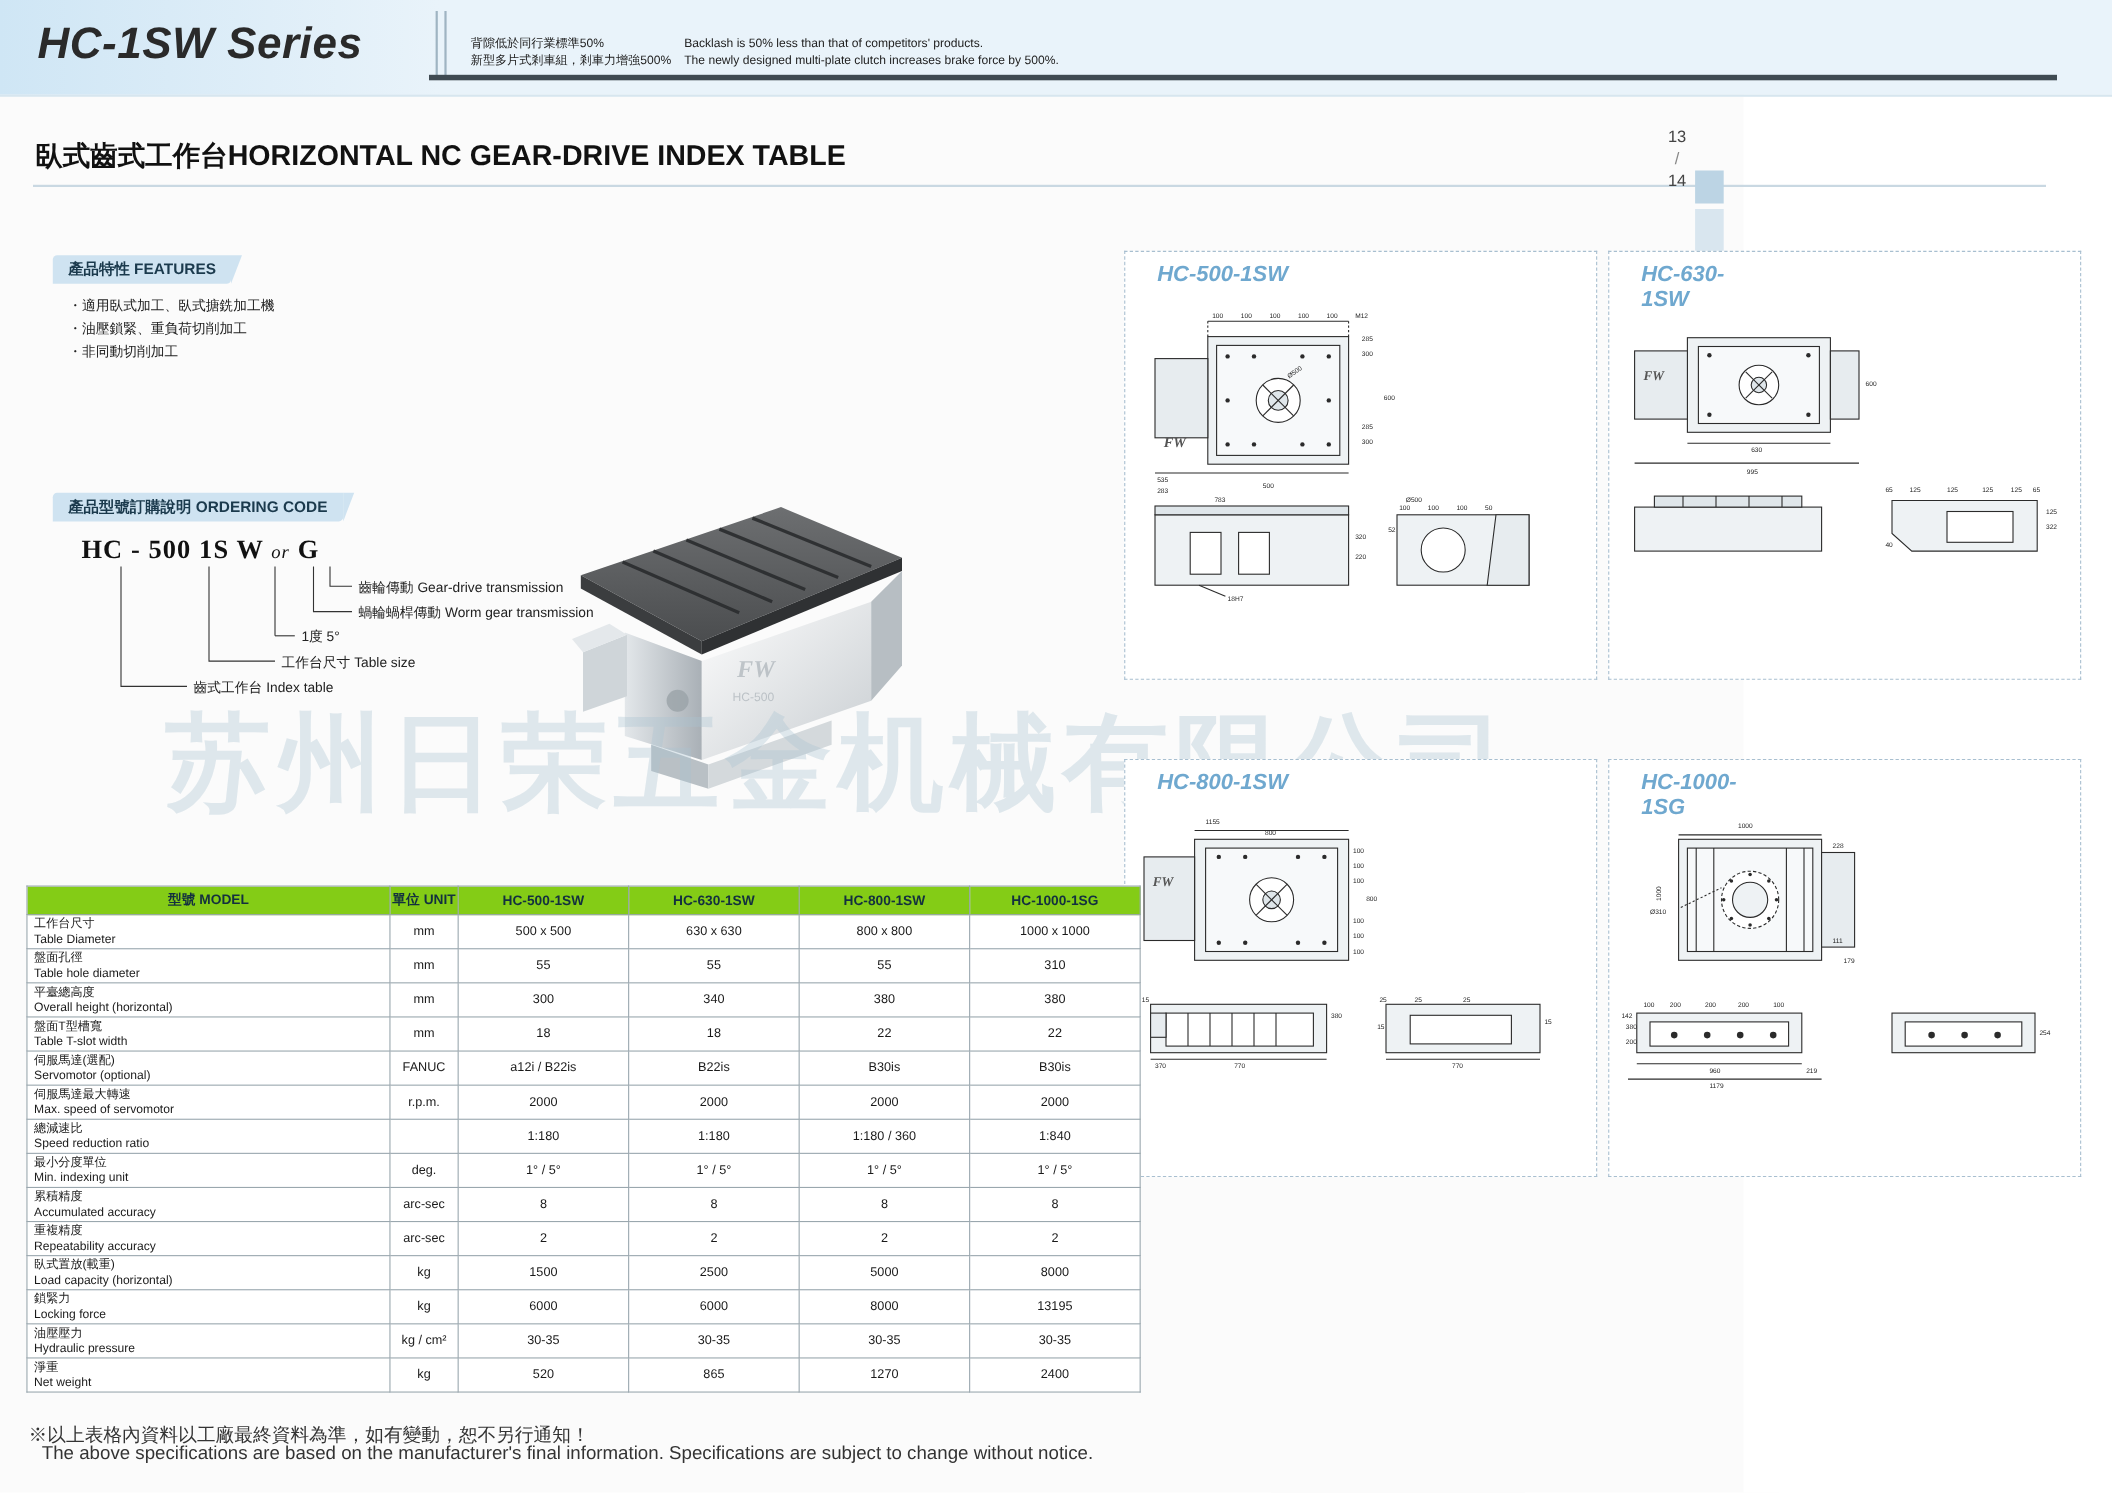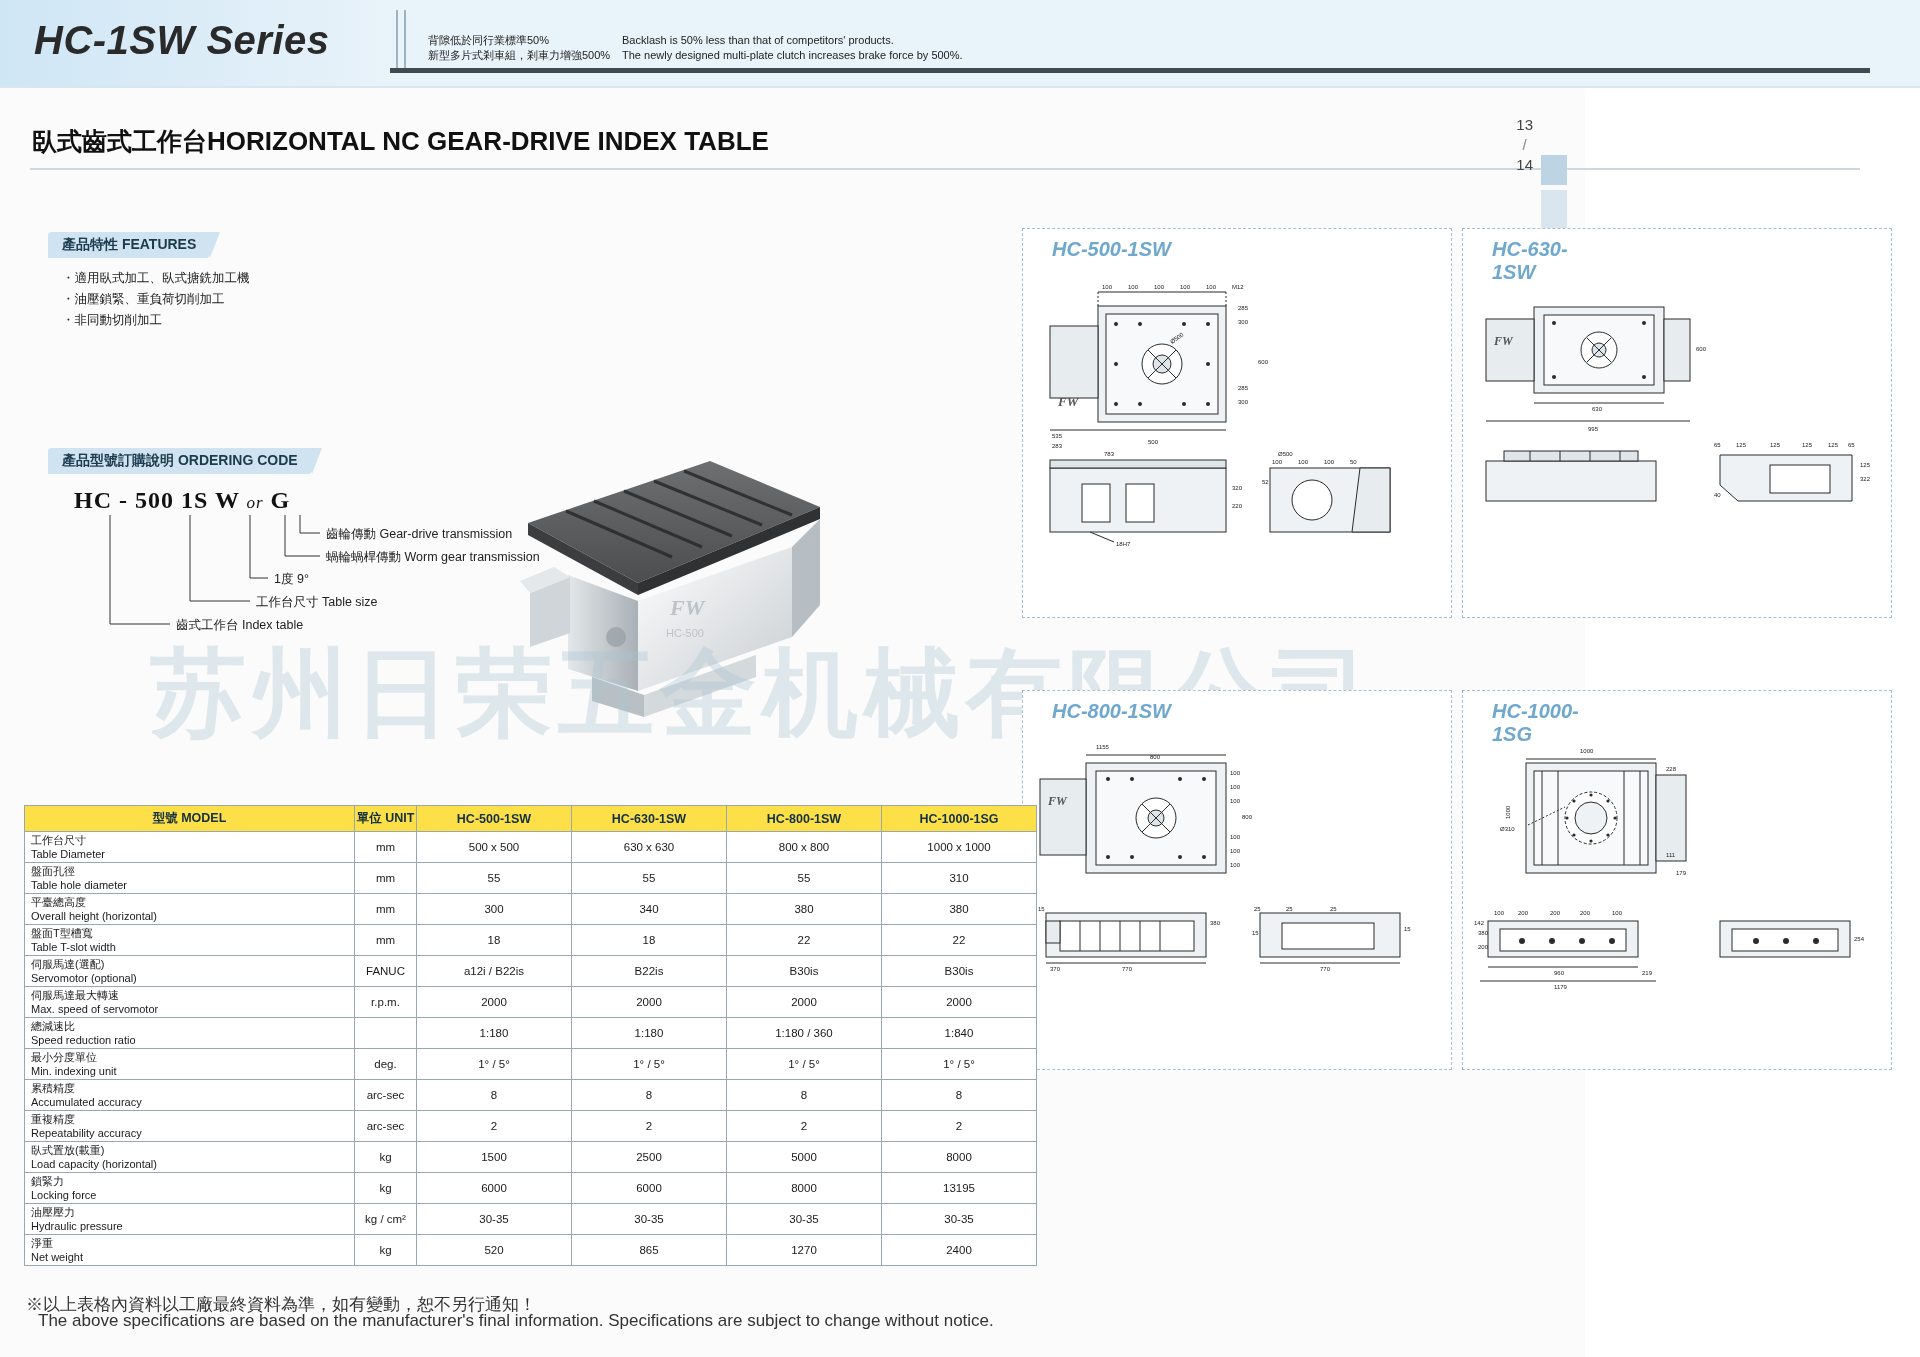--- a/index.html
+++ b/index.html
@@ -135,21 +135,21 @@
   table.spec {
     position:absolute; left:24px; top:805px;
     border-collapse:collapse; font-size:11.5px;
     background:#fff;
   }
   table.spec th, table.spec td {
     border:1px solid #9aa7ae;
     text-align:center; vertical-align:middle;
   }
   table.spec thead th {
-    background:#fde047; font-size:12.5px; font-weight:bold; height:26px;
+    background:#84cc16; font-size:12.5px; font-weight:bold; height:26px;
     color:#13303f;
   }
   table.spec td.item {
     text-align:left; padding-left:6px; line-height:14px; font-size:11px;
   }
   table.spec td { height:29px; }
   .col-item { width:330px; }
   .col-unit { width:62px; }
   .col-val  { width:155px; }
   .note {
@@ -214,21 +214,21 @@
     <polyline points="300,515 300,533 320,533" fill="none" stroke="#333" stroke-width="1"></polyline>
     <polyline points="285,515 285,556 320,556" fill="none" stroke="#333" stroke-width="1"></polyline>
     <polyline points="250,515 250,578 250,578" fill="none" stroke="#333" stroke-width="1"></polyline>
     <line x1="250" y1="578" x2="268" y2="578" stroke="#333" stroke-width="1"></line>
     <polyline points="190,515 190,601 250,601" fill="none" stroke="#333" stroke-width="1"></polyline>
     <polyline points="110,515 110,624 170,624" fill="none" stroke="#333" stroke-width="1"></polyline>
   </svg>
 
   <div class="ord-label" style="left:326px; top:526px;">齒輪傳動 Gear-drive transmission</div>
   <div class="ord-label" style="left:326px; top:549px;">蝸輪蝸桿傳動 Worm gear transmission</div>
-  <div class="ord-label" style="left:274px; top:571px;">1度 9°</div>
+  <div class="ord-label" style="left:274px; top:571px;">1度 5°</div>
   <div class="ord-label" style="left:256px; top:594px;">工作台尺寸 Table size</div>
   <div class="ord-label" style="left:176px; top:617px;">齒式工作台 Index table</div>
 
   <svg class="photo" viewBox="0 0 420 275">
     <defs>
       <linearGradient id="gTop" x1="0" y1="0" x2="0" y2="1">
         <stop offset="0" stop-color="#6d6f71"></stop>
           <stop offset="1" stop-color="#4b4d4f"></stop>
       </linearGradient>
       <linearGradient id="gBody" x1="0" y1="0" x2="1" y2="1">

